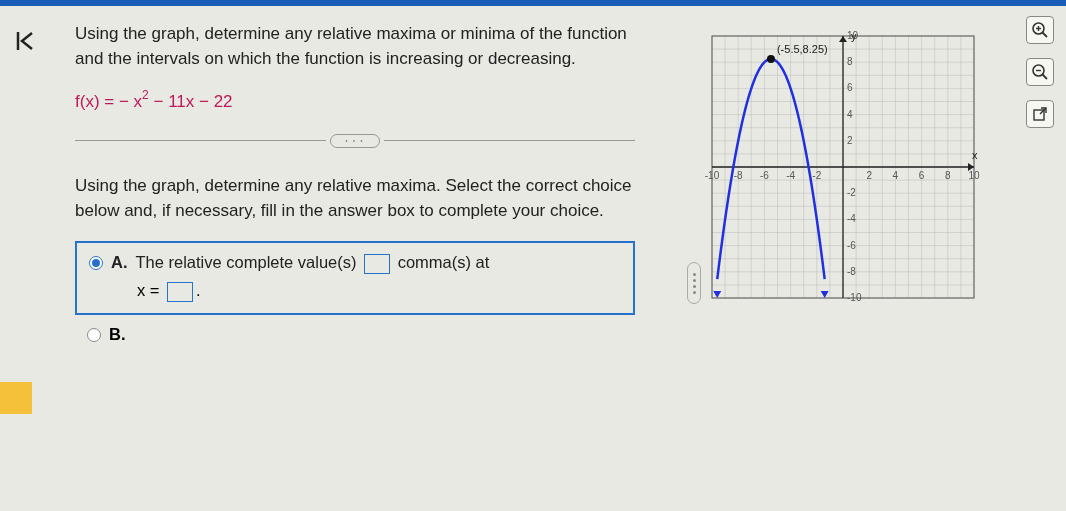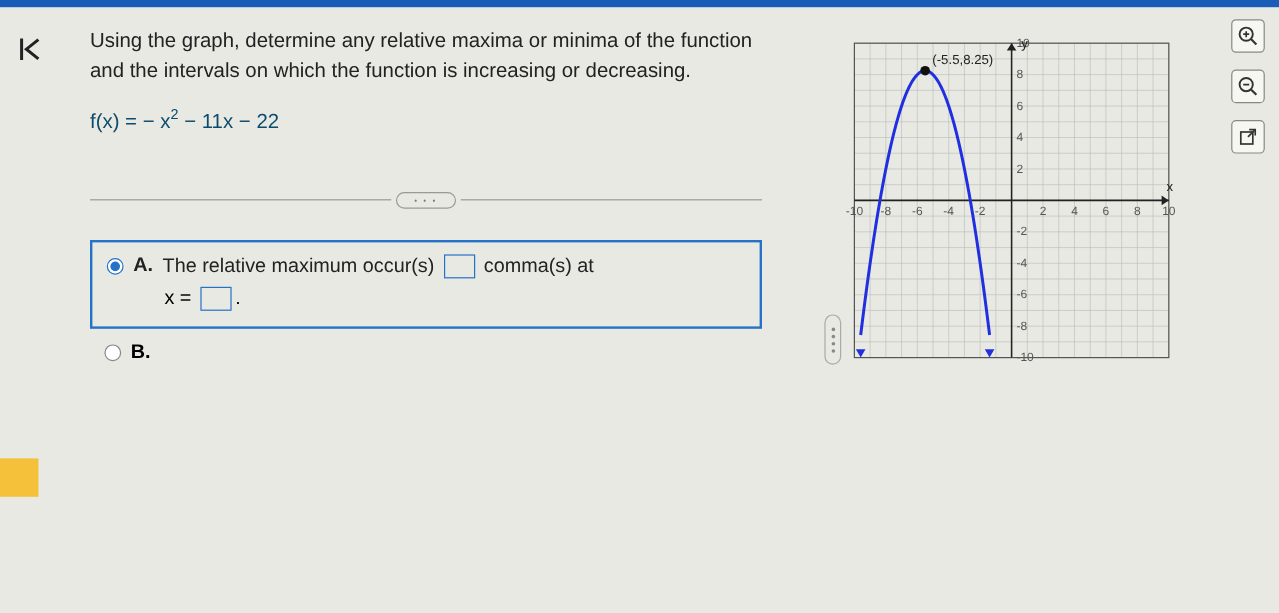--- a/index.html
+++ b/index.html
@@ -38,22 +38,22 @@
   }
   .problem-text {
     font-size: 17px;
     color: #222;
     line-height: 1.45;
     max-width: 560px;
   }
   .formula {
     margin-top: 18px;
     font-size: 17px;
-    color: #0c4a6e;
-    margin-bottom: 48px;
+    color: #be185d;
+    margin-bottom: 22px;
   }
   .formula sup { font-size: 12px; position: relative; top: -1px;}
   .divider-row {
     display: flex;
     align-items: center;
     margin-bottom: 26px;
     max-width: 560px;
   }
   .divider-row hr {
     flex: 1;
@@ -213,27 +213,28 @@
   <div class="formula">
     f(x) = − x<sup>2</sup> − 11x − 22
   </div>
 
   <div class="divider-row">
     <hr>
     <div class="ellipsis-pill">● ● ●</div>
     <hr>
   </div>
 
+  <div class="question-text">Using the graph, determine any relative maxima. Select the correct choice below and, if necessary, fill in the answer box to complete your choice.</div>
 
   <div class="choice-box">
     <div class="choice-row">
       <span class="radio selected"></span>
       <span class="letter">A.</span>
       <span>
-        <span>The relative maximum occur(s) </span><span class="answer-box"></span><span> comma(s) at</span>
+        <span>The relative complete value(s) </span><span class="answer-box"></span><span> comma(s) at</span>
       </span>
     </div>
     <div class="choice-sub">
       <span>x = </span><span class="answer-box"></span><span>.</span>
     </div>
   </div>
 
   <div class="choice-b">
     <span class="radio unselected"></span>
     <span class="letter">B.</span>

